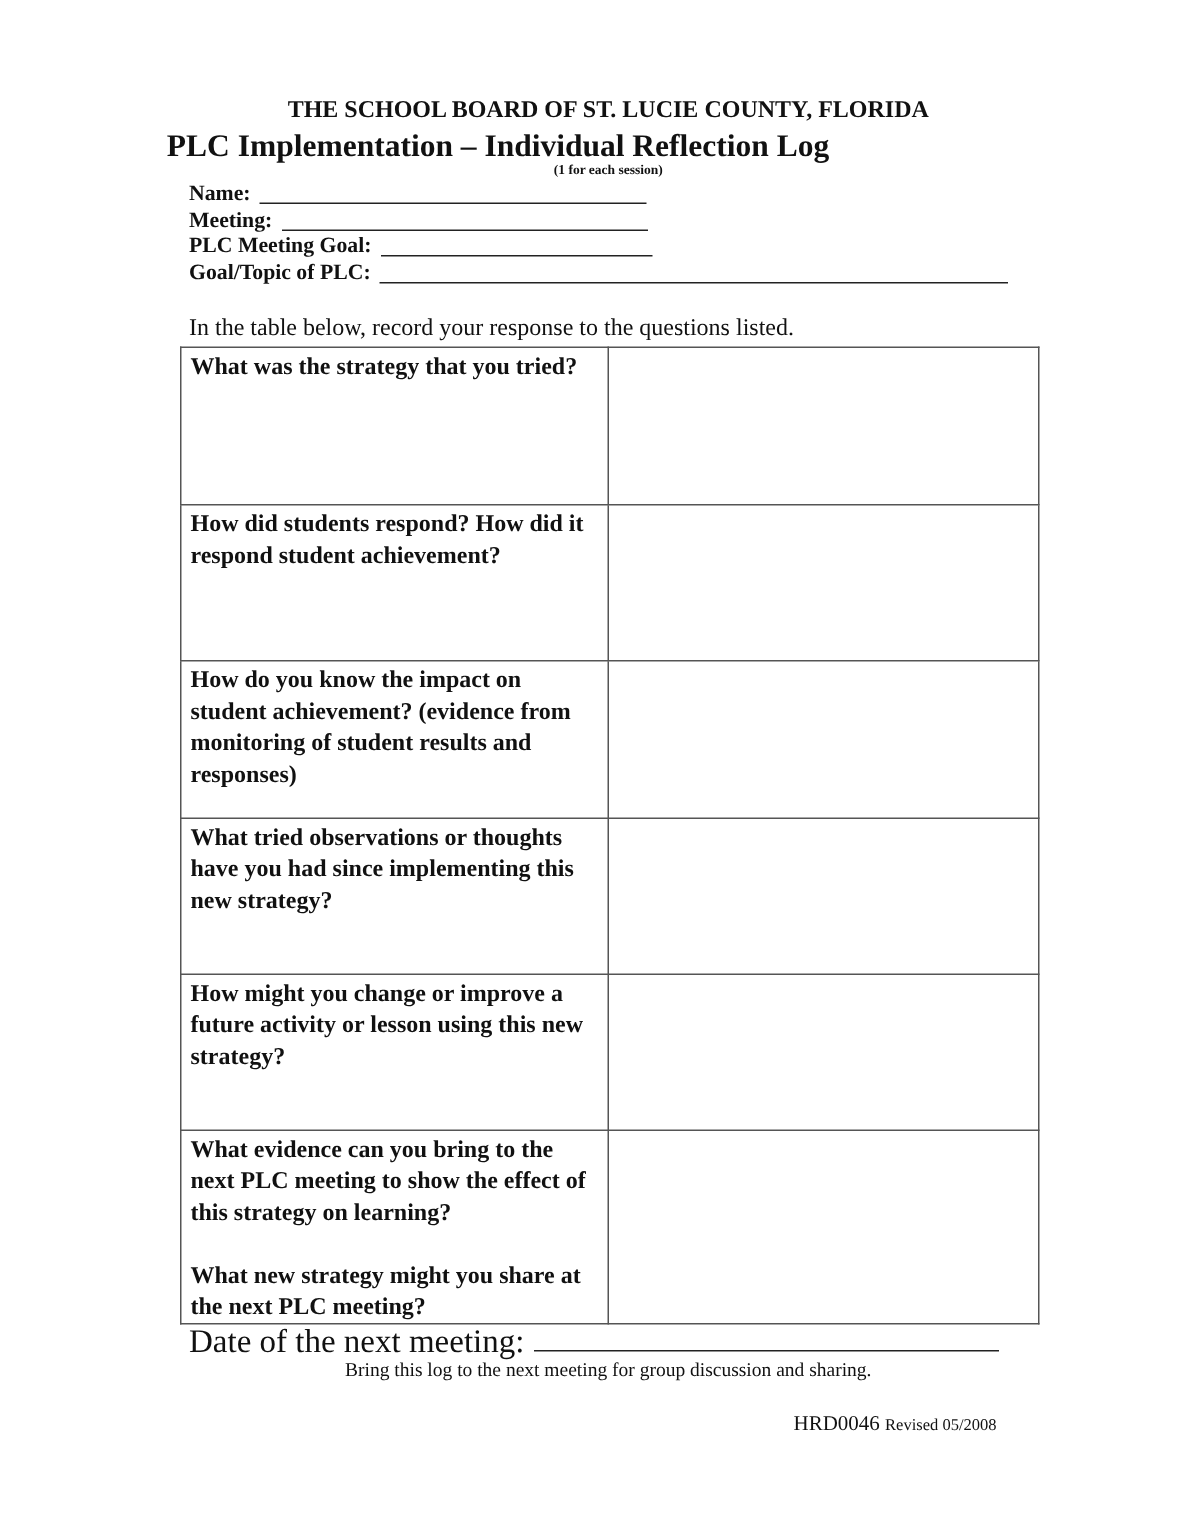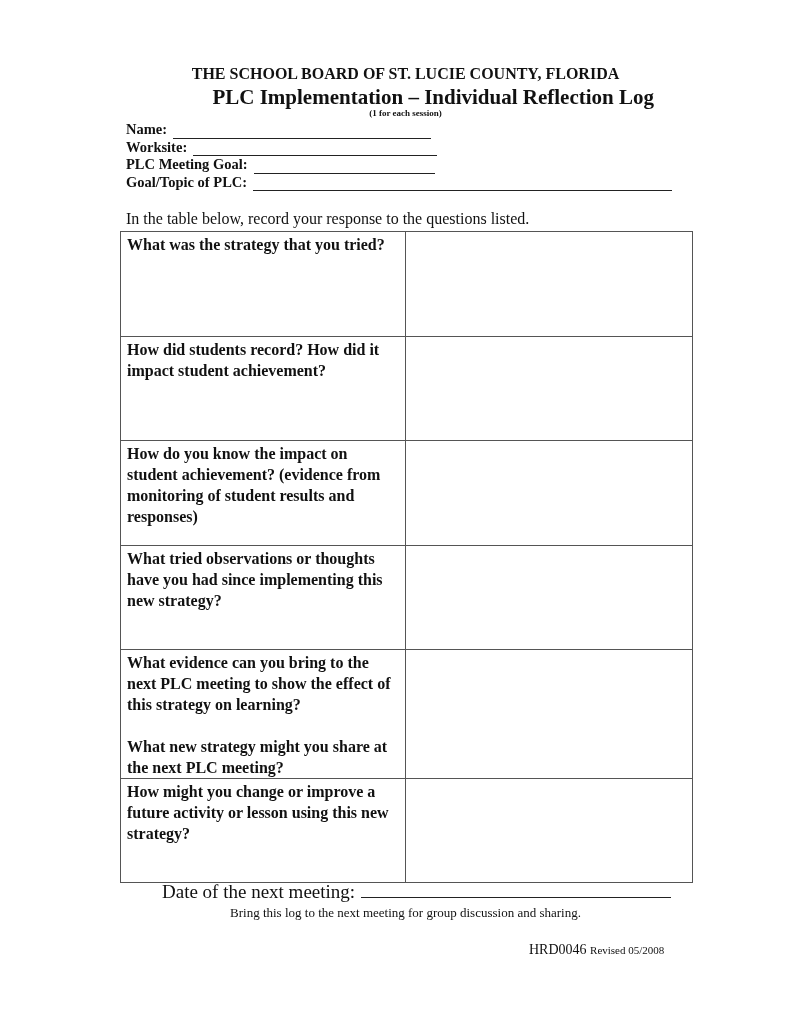--- a/index.html
+++ b/index.html
@@ -28,21 +28,21 @@
       text-align: center;
       font-weight: bold;
       font-size: 16px;
       letter-spacing: 0px;
     }
     .doc-title {
       position: absolute;
       top: 85px;
       left: 0;
       width: 644px;
-      text-align: right;
+      text-align: center;
       font-weight: bold;
       font-size: 21px;
     }
     .doc-subtitle {
       position: absolute;
       top: 108px;
       left: 0;
       width: 791px;
       text-align: center;
       font-weight: bold;
@@ -51,21 +51,21 @@
     .fields {
       position: absolute;
       top: 121px;
       left: 116px;
       font-weight: bold;
       font-size: 14.5px;
       line-height: 17.5px;
     }
     .field-row {
       display: flex;
-      align-items: flex-end;
+      align-items: center;
       white-space: nowrap;
     }
     .field-line {
       display: inline-block;
       border-bottom: 1.2px solid #222;
       height: 12px;
       margin-left: 6px;
     }
     .instructions {
       position: absolute;
@@ -100,25 +100,24 @@
     .q-part {
       display: block;
     }
     .q-part + .q-part {
       margin-top: 21px;
     }
     .next-meeting {
       position: absolute;
       top: 881px;
       left: 116px;
-      font-size: 19px;
+      font-size: 22px;
       display: flex;
       align-items: baseline;
       white-space: nowrap;
-      margin-left: 36px;
     }
     .next-meeting .field-line {
       width: 310px;
       height: 14px;
       border-bottom: 1.4px solid #222;
       margin-left: 6px;
     }
     .footnote {
       position: absolute;
       top: 905px;
@@ -146,21 +145,21 @@
   <div class="org-title">THE SCHOOL BOARD OF ST. LUCIE COUNTY, FLORIDA</div>
   <div class="doc-title">PLC Implementation – Individual Reflection Log</div>
   <div class="doc-subtitle">(1 for each session)</div>
 
   <div class="fields">
     <div class="field-row">
       <span>Name:</span>
       <span class="field-line" style="width:258px"></span>
     </div>
     <div class="field-row">
-      <span>Worksite:</span>
+      <span>Meeting:</span>
       <span class="field-line" style="width:244px"></span>
     </div>
     <div class="field-row">
       <span>PLC Meeting Goal:</span>
       <span class="field-line" style="width:181px"></span>
     </div>
     <div class="field-row">
       <span>Goal/Topic of PLC:</span>
       <span class="field-line" style="width:419px"></span>
     </div>
@@ -171,46 +170,46 @@
   <table class="reflection-table">
     <tbody>
         <tr style="height:105px">
       <td class="question">
         <span class="q-part">What was the strategy that you tried?</span>
       </td>
       <td class="answer"></td>
     </tr>
     <tr style="height:104px">
       <td class="question">
-        <span class="q-part">How did students record?  How did it impact student achievement?</span>
+        <span class="q-part">How did students respond?  How did it respond student achievement?</span>
       </td>
       <td class="answer"></td>
     </tr>
     <tr style="height:105px">
       <td class="question">
         <span class="q-part">How do you know the impact on student achievement? (evidence from monitoring of student results and responses)</span>
       </td>
       <td class="answer"></td>
     </tr>
     <tr style="height:104px">
       <td class="question">
         <span class="q-part">What tried observations or thoughts have you had since implementing this new strategy?</span>
+      </td>
+      <td class="answer"></td>
+    </tr>
+    <tr style="height:104px">
+      <td class="question">
+        <span class="q-part">How might you change or improve a future activity or lesson using this new strategy?</span>
       </td>
       <td class="answer"></td>
     </tr>
     <tr style="height:125px">
       <td class="question">
         <span class="q-part">What evidence can you bring to the next PLC meeting to show the effect of this strategy on learning?</span>
         <span class="q-part">What new strategy might you share at the next PLC meeting?</span>
-      </td>
-      <td class="answer"></td>
-    </tr>
-    <tr style="height:104px">
-      <td class="question">
-        <span class="q-part">How might you change or improve a future activity or lesson using this new strategy?</span>
       </td>
       <td class="answer"></td>
     </tr>
   </tbody>
     </table>
 
   <div class="next-meeting">
     <span>Date of the next meeting:</span>
     <span class="field-line"></span>
   </div>

